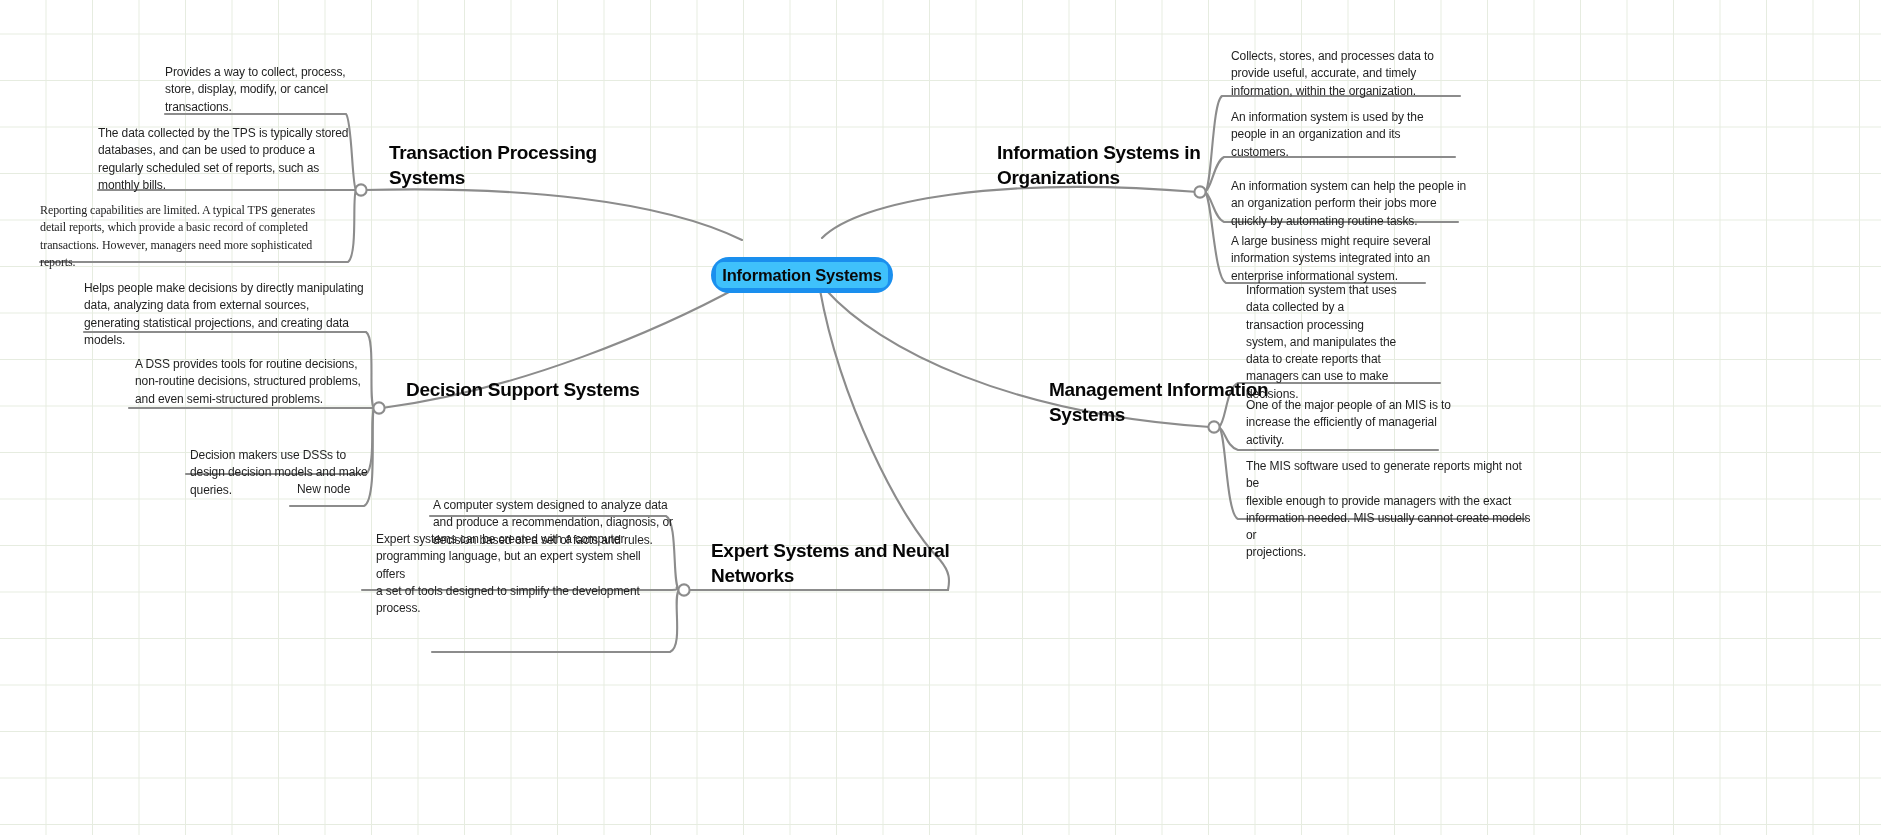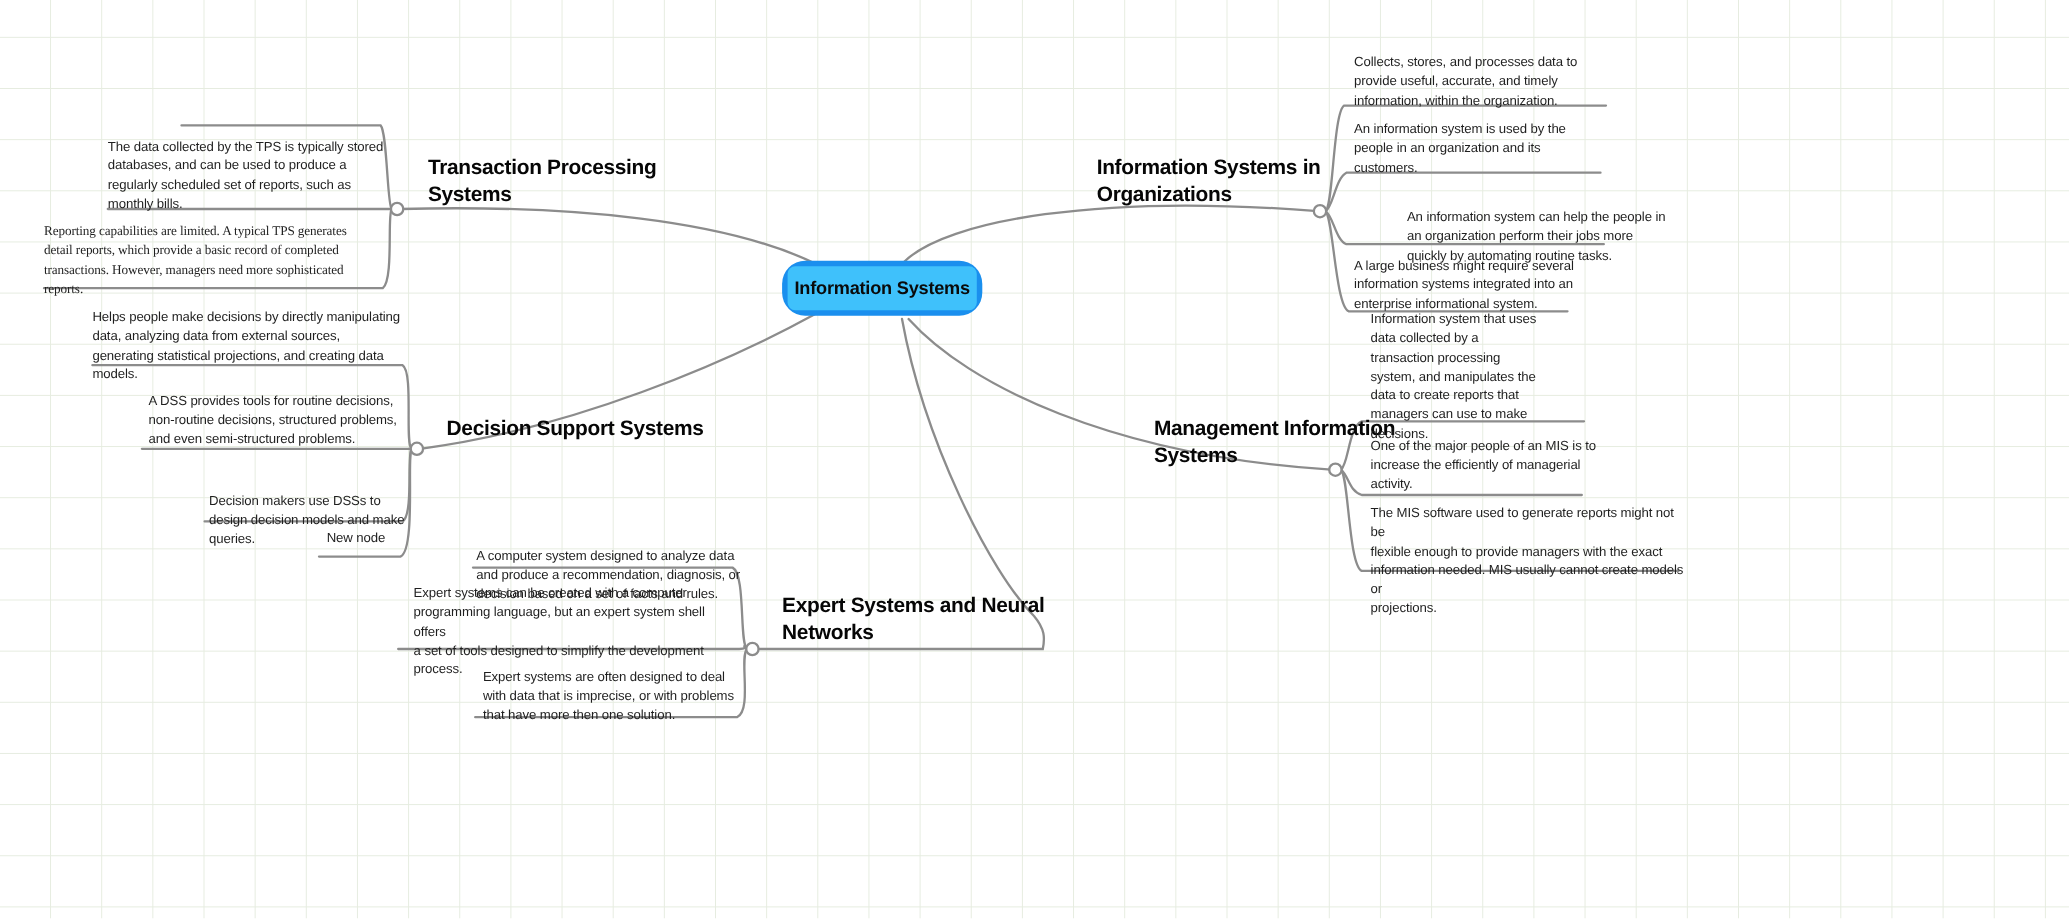--- a/index.html
+++ b/index.html
@@ -39,23 +39,23 @@
     font-size: 19px;
     line-height: 25px;
     font-weight: bold;
     color: #060606;
     letter-spacing: -0.3px;
     white-space: pre-line;
   }
   #root-node {
     position: absolute;
     left: 711px;
-    top: 237px;
+    top: 257px;
     width: 182px;
-    height: 50px;
+    height: 36px;
     box-sizing: border-box;
     border-radius: 21px;
     background: #1a8fee;
     padding: 5px;
   }
   #root-inner {
     width: 100%;
     height: 100%;
     box-sizing: border-box;
     border-radius: 7px;
@@ -127,20 +127,23 @@
 
   <div class="branch-title" style="left:711px; top:538px; width:290px;">Expert Systems and Neural
 Networks</div>
 
   <div class="branch-title" style="left:997px; top:140px; width:300px;">Information Systems in
 Organizations</div>
 
   <div class="branch-title" style="left:1049px; top:377px; width:300px;">Management Information
 Systems</div>
 
+  <div class="leaf" style="left:165px; top:64px; width:200px;">Provides a way to collect, process,
+store, display, modify, or cancel
+transactions.</div>
   <div class="leaf" style="left:98px; top:125px; width:268px;">The data collected by the TPS is typically stored
 databases, and can be used to produce a
 regularly scheduled set of reports, such as
 monthly bills.</div>
   <div class="leaf" style="left:40px; top:202px; width:325px;font-family:Liberation Serif, serif;">Reporting capabilities are limited. A typical TPS generates
 detail reports, which provide a basic record of completed
 transactions. However, managers need more sophisticated
 reports.</div>
 
   <div class="leaf" style="left:84px; top:280px; width:285px;">Helps people make decisions by directly manipulating
@@ -155,31 +158,28 @@
 queries.</div>
   <div class="leaf" style="left:297px; top:481px; width:120px;">New node</div>
 
   <div class="leaf" style="left:433px; top:469px; width:245px;margin-top:28px;">A computer system designed to analyze data
 and produce a recommendation, diagnosis, or
 decision based on a set of facts and rules.</div>
   <div class="leaf" style="left:376px; top:531px; width:290px;">Expert systems can be created with a computer
 programming language, but an expert system shell offers
 a set of tools designed to simplify the development
 process.</div>
-  <div class="leaf" style="left:439px; top:607px; width:245px;">Expert systems are often designed to deal
-with data that is imprecise, or with problems
-that have more then one solution.</div>
 
   <div class="leaf" style="left:1231px; top:48px; width:235px;">Collects, stores, and processes data to
 provide useful, accurate, and timely
 information, within the organization.</div>
   <div class="leaf" style="left:1231px; top:109px; width:215px;">An information system is used by the
 people in an organization and its
 customers.</div>
-  <div class="leaf" style="left:1231px; top:189px; width:265px;margin-left:48px;">An information system can help the people in
+  <div class="leaf" style="left:1231px; top:178px; width:265px;">An information system can help the people in
 an organization perform their jobs more
 quickly by automating routine tasks.</div>
   <div class="leaf" style="left:1231px; top:233px; width:235px;">A large business might require several
 information systems integrated into an
 enterprise informational system.</div>
 
   <div class="leaf" style="left:1246px; top:282px; width:185px;">Information system that uses
 data collected by a
 transaction processing
 system, and manipulates the

